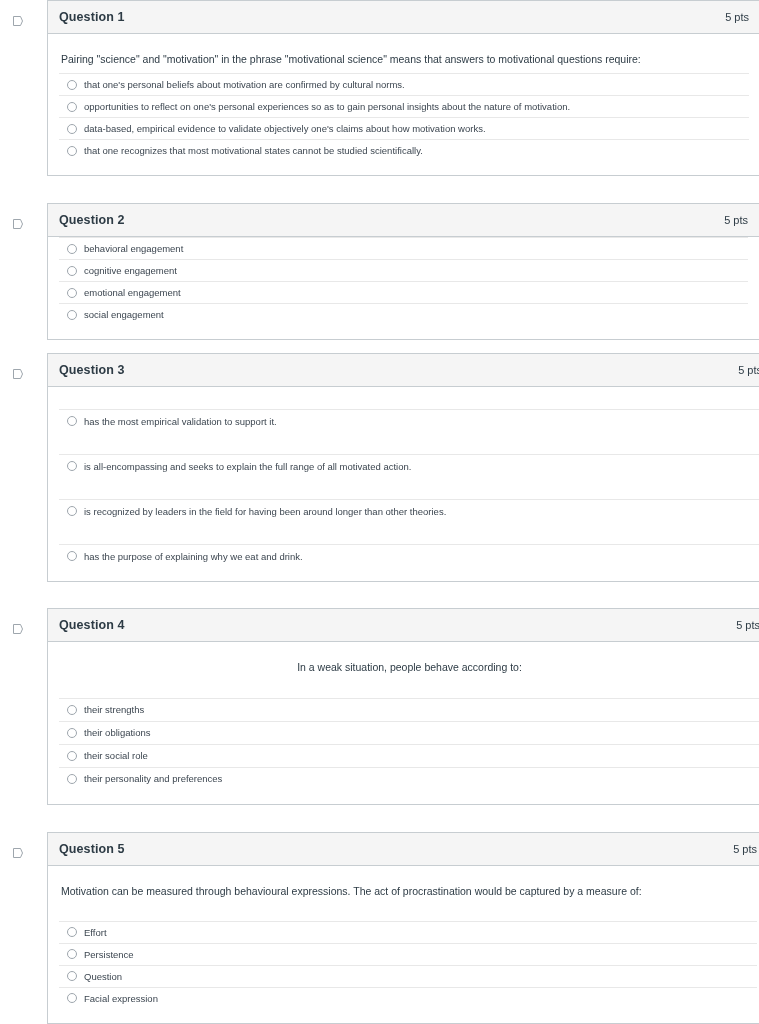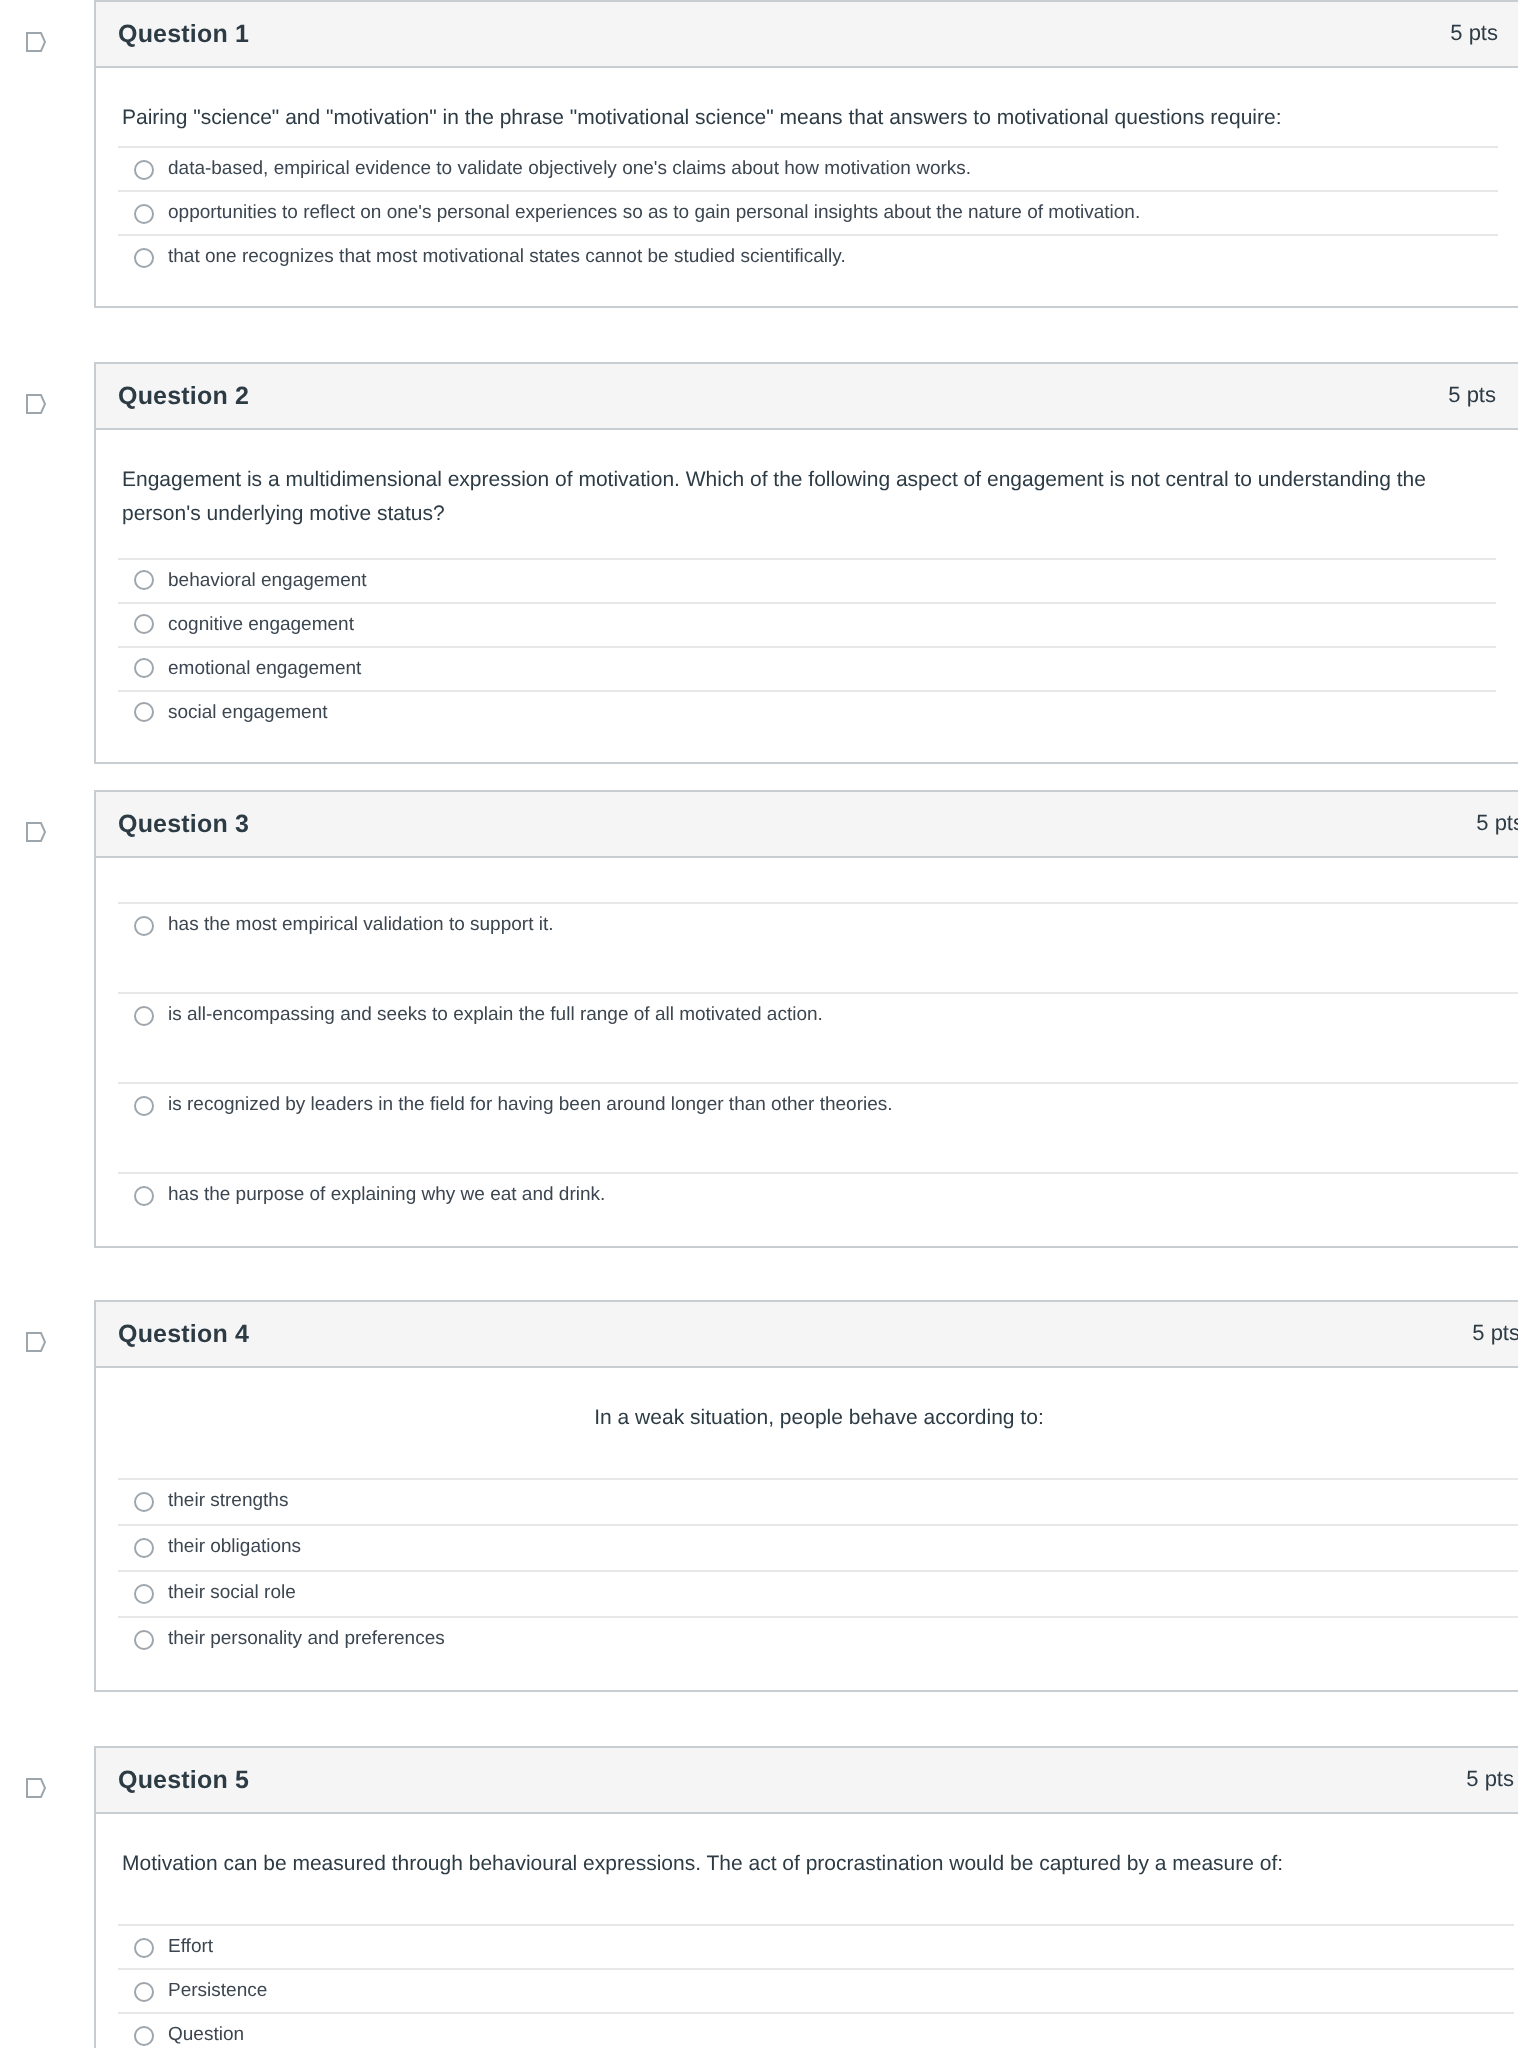--- a/index.html
+++ b/index.html
@@ -145,48 +145,51 @@
     <div class="question-card">
       <div class="question-header">
         <span class="question-name">Question 1</span>
         <span class="question-points">5 pts</span>
       </div>
       <div class="question-body">
         <p class="question-text">Pairing "science" and "motivation" in the phrase "motivational science" means that answers to motivational questions require:</p>
         <ul class="answers">
           <li class="answer-row">
             <span class="radio-icon"></span>
+            <span class="answer-text">that one's personal beliefs about motivation are confirmed by cultural norms.</span>
+          </li>
+          <li class="answer-row">
+            <span class="radio-icon"></span>
+            <span class="answer-text">opportunities to reflect on one's personal experiences so as to gain personal insights about the nature of motivation.</span>
+          </li>
+          <li class="answer-row">
+            <span class="radio-icon"></span>
             <span class="answer-text">data-based, empirical evidence to validate objectively one's claims about how motivation works.</span>
           </li>
           <li class="answer-row">
             <span class="radio-icon"></span>
-            <span class="answer-text">opportunities to reflect on one's personal experiences so as to gain personal insights about the nature of motivation.</span>
-          </li>
-          <li class="answer-row">
-            <span class="radio-icon"></span>
             <span class="answer-text">that one recognizes that most motivational states cannot be studied scientifically.</span>
           </li>
         </ul>
       </div>
     </div>
   </div>
 
   <div class="question-block" id="q2">
     <span class="flag-wrap">
       <svg class="flag-icon" width="14" height="14" viewBox="0 0 14 14" aria-hidden="true">
         <path d="M2.5 2.5 H9.5 L11.5 7 L9.5 11.5 H2.5 Z" fill="none" stroke="#9ea6ad" stroke-width="1"></path>
       </svg>
     </span>
     <div class="question-card">
       <div class="question-header">
         <span class="question-name">Question 2</span>
         <span class="question-points">5 pts</span>
       </div>
       <div class="question-body">
-        <p class="question-text">Engagement is a multidimensional expression of motivation.  Which of the following aspect of engagement is not central to understanding the person's underlying motive status?</p>
         <ul class="answers">
           <li class="answer-row">
             <span class="radio-icon"></span>
             <span class="answer-text">behavioral engagement</span>
           </li>
           <li class="answer-row">
             <span class="radio-icon"></span>
             <span class="answer-text">cognitive engagement</span>
           </li>
           <li class="answer-row">

